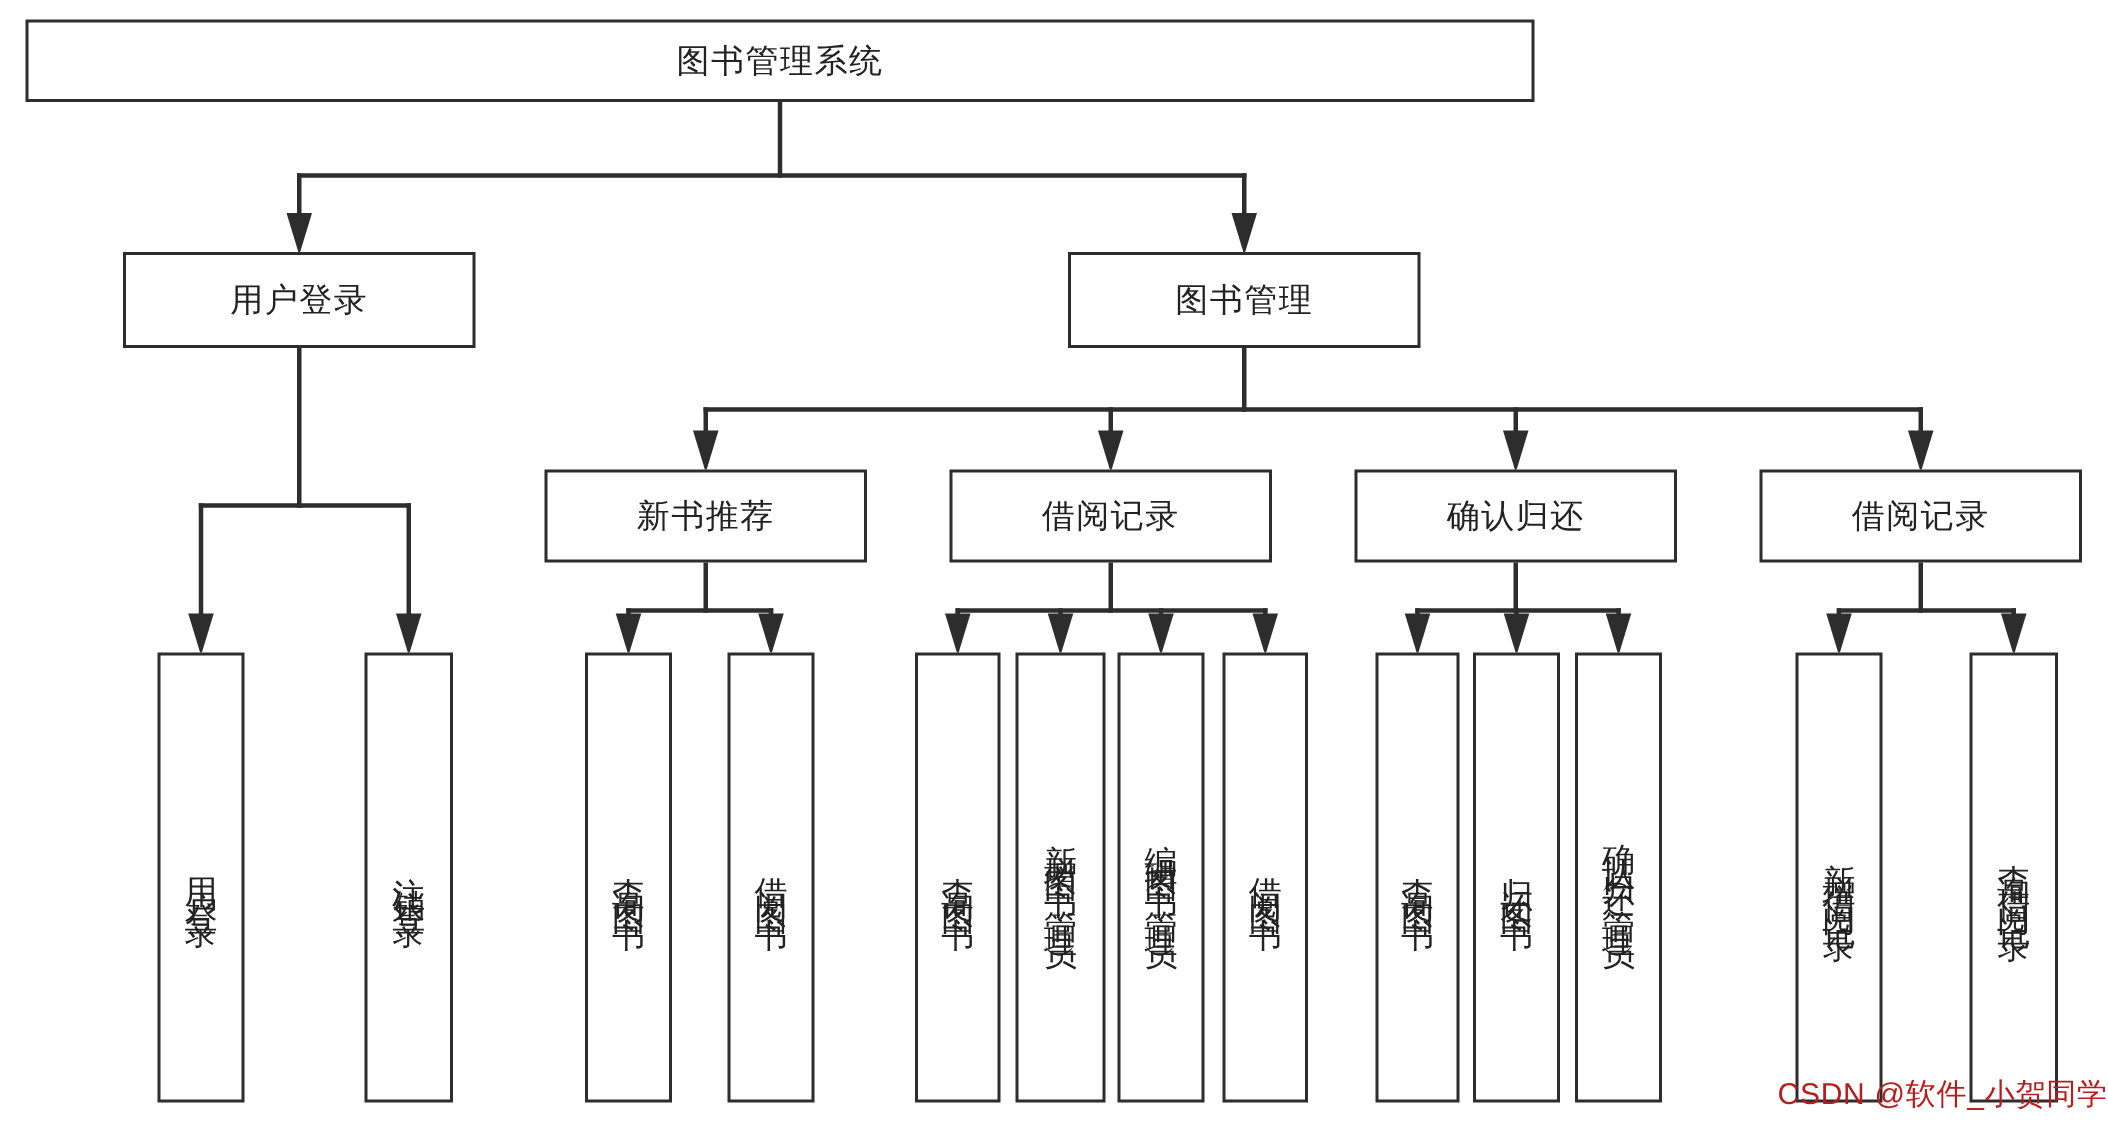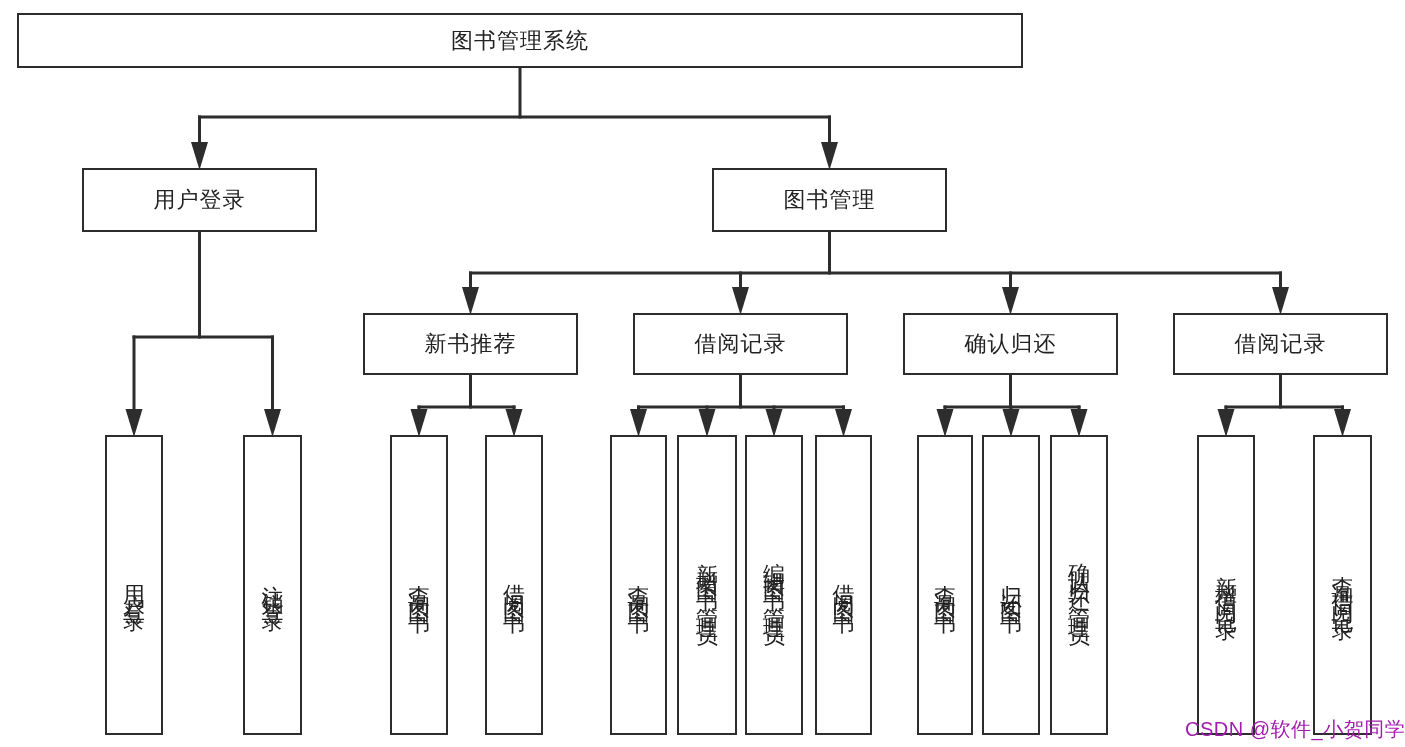--- a/index.html
+++ b/index.html
@@ -44,21 +44,21 @@
     font-size: 22px;
     letter-spacing: 9px;
     color: #222222;
     line-height: 1;
   }
   .watermark {
     position: absolute;
     left: 1185px;
     top: 716px;
     font-size: 20px;
-    color: #a21caf;
+    color: #b91c1c;
     letter-spacing: 0.5px;
     white-space: nowrap;
     z-index: 5;
   }
 </style>
 </head>
 <body>
 
 <div class="canvas">
 

